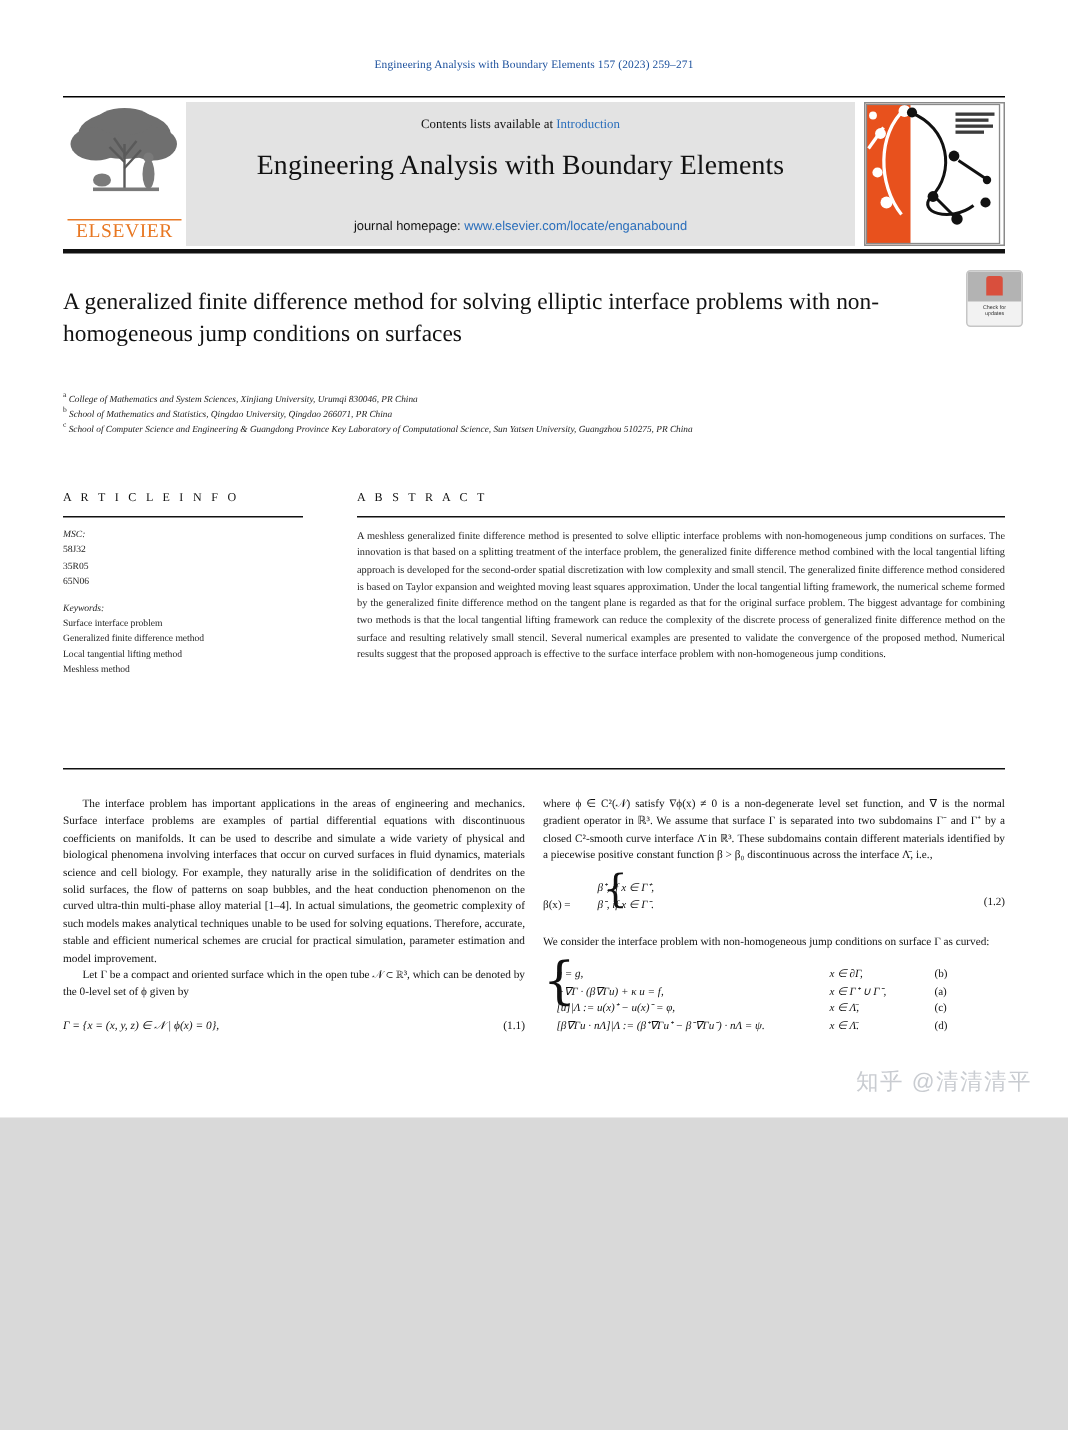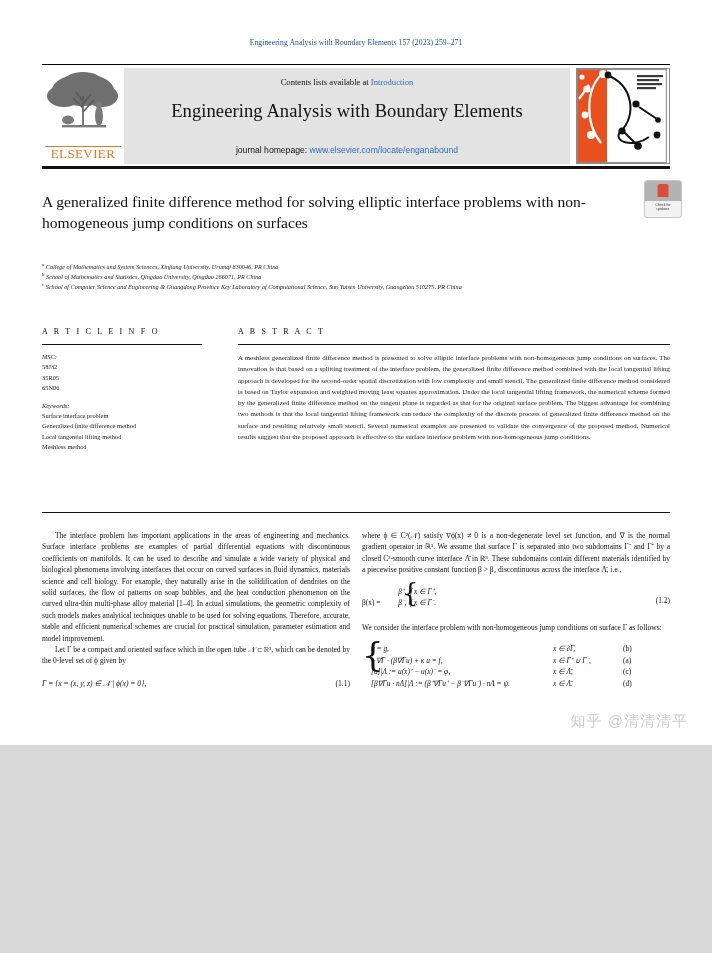--- a/index.html
+++ b/index.html
@@ -494,21 +494,21 @@
     <p class="noind">where ϕ ∈ C²(𝒩) satisfy ∇ϕ(x) ≠ 0 is a non-degenerate level set function, and ∇ is the normal gradient operator in ℝ³. We assume that surface Γ is separated into two subdomains Γ⁻ and Γ⁺ by a closed C²-smooth curve interface Λ̄ in ℝ³. These subdomains contain different materials identified by a piecewise positive constant function β &gt; β₀ discontinuous across the interface Λ̄, i.e.,</p>
     <div class="eqsys">
       <span>β(x) =</span>
       <span class="brace2">{</span>
       <span class="eqrows" style="display:inline-block; margin-left:16px; font-style:italic;">
         <span style="display:block">β⁺,  if  x ∈ Γ⁺,</span>
         <span style="display:block">β⁻,  if  x ∈ Γ⁻.</span>
       </span>
       <span class="num" style="position:absolute; right:0; bottom:2px; font-style:normal;">(1.2)</span>
     </div>
-    <p class="noind" style="margin-top:14px;">We consider the interface problem with non-homogeneous jump conditions on surface Γ as follows:</p>
+    <p class="noind" style="margin-top:14px;">We consider the interface problem with non-homogeneous jump conditions on surface Γ as curved:</p>
     <div class="eqsys">
       <span class="brace">{</span>
       <div class="eqrows">
         <div class="eqrow">
           <span class="lhs">u = g,</span>
           <span class="dom">x ∈ ∂Γ,</span>
           <span class="tag">(b)</span>
         </div>
         <div class="eqrow">
           <span class="lhs">−∇Γ · (β∇Γu) + κ u = f,</span>

